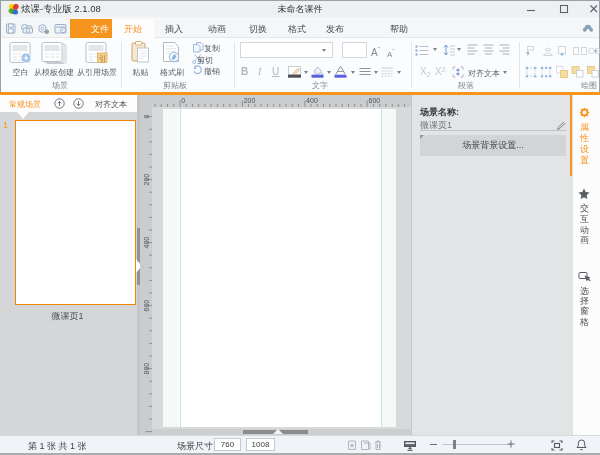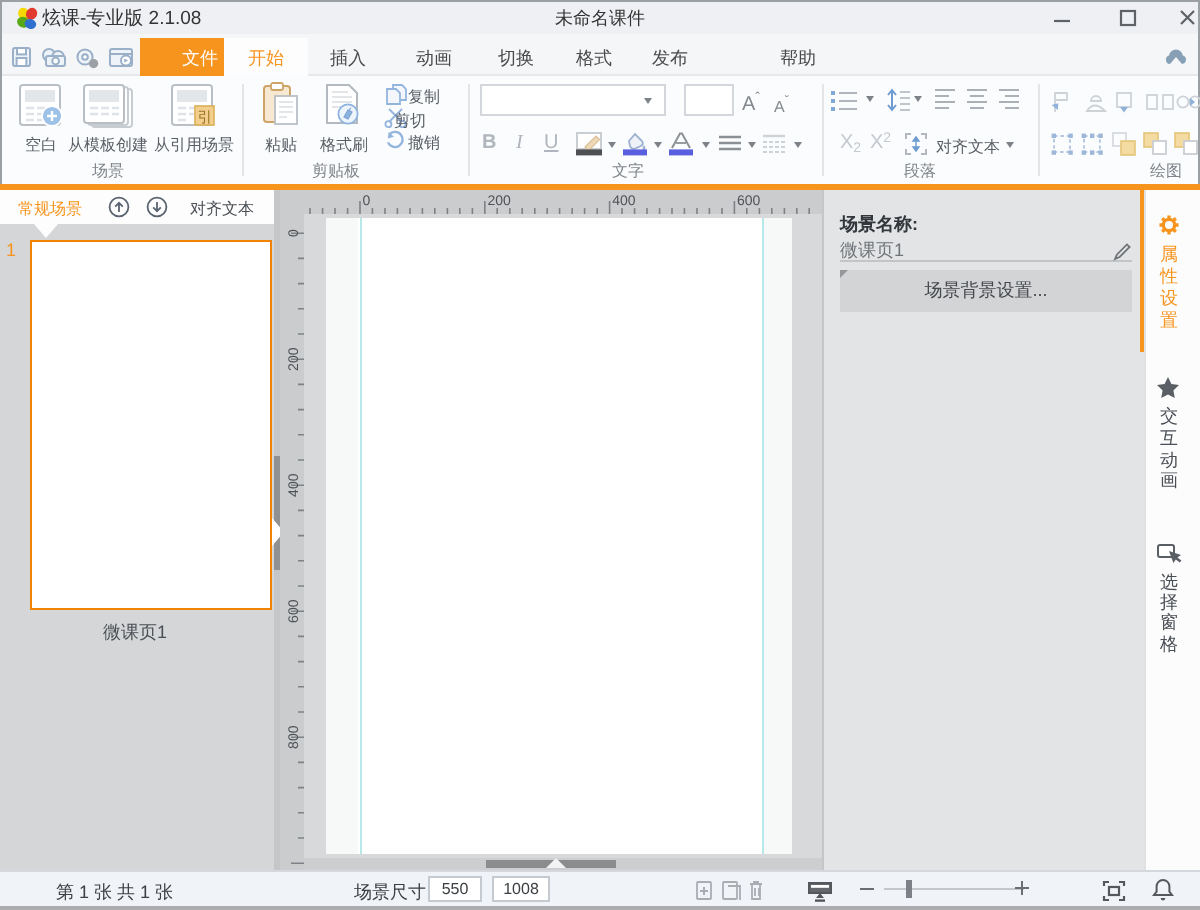--- a/index.html
+++ b/index.html
@@ -6,21 +6,21 @@
 html,body { width:600px; height:455px; overflow:hidden; }
 body { font-family:"Liberation Sans", sans-serif; position:relative; background:#eef0f3; }
 .abs { position:absolute; }
 #win { position:absolute; left:0; top:0; width:600px; height:455px; border:1px solid #9ba0a5; }
 #title-l { position:absolute; left:21px; top:3px; font-size:9.5px; color:#333; }
 #title-c { position:absolute; left:240px; top:3px; width:120px; text-align:center; font-size:9px; color:#333; }
 #menurow { position:absolute; left:1px; top:17px; width:598px; height:21px; background:#f4f6f8; border-bottom:1px solid #e6e8eb; }
 .tab { position:absolute; top:2px; height:19px; font-size:9px; color:#4a4a4a; text-align:center; line-height:20px; }
 #ribbon { position:absolute; left:1px; top:38px; width:598px; height:54px; background:#fbfcfd; }
 .gdiv { position:absolute; top:4px; height:46px; width:1px; background:#e3e5e8; }
-.glabel { position:absolute; top:42px; font-size:8px; color:#80868c; }
+.glabel { position:absolute; top:42px; font-size:8px; color:#80868c; text-align:center; }
 .blabel { position:absolute; top:29px; font-size:8px; color:#5a5f66; text-align:center; }
 .slabel { position:absolute; font-size:8px; color:#5a5f66; }
 #orangeline { position:absolute; left:0; top:92px; width:600px; height:3px; background:#f7941e; }
 #leftpanel { position:absolute; left:0; top:95px; width:137px; height:340px; background:#d5d6d7; }
 #lp-head { position:absolute; left:0; top:0; width:137px; height:17px; background:#fdfdfd; }
 #lp-notch { position:absolute; left:17px; top:17px; width:0; height:0; border-left:6px solid transparent; border-right:6px solid transparent; border-top:7px solid #fdfdfd; }
 #thumb { position:absolute; left:14.5px; top:25px; width:121px; height:185px; background:#fff; border:1.5px solid #f08300; }
 #lp-scroll { position:absolute; left:137px; top:95px; width:3px; height:340px; background:#c5c6c7; }
 #lp-thumbbar { position:absolute; left:136.5px; top:228px; width:3.5px; height:57px; background:#8f9193; }
 #hruler { position:absolute; left:140px; top:95px; width:271px; height:12px; background:#cbcccd; }
@@ -341,21 +341,21 @@
 </svg>
 <div class="vtext" style="top:203px;color:#4a4f55;line-height:10.8px;">交<br>互<br>动<br>画</div>
 <svg class="abs" style="left:578px;top:271px" width="13" height="12" viewBox="0 0 13 12">
   <rect x="1" y="1.5" width="8" height="6" rx="1" fill="#fff" stroke="#5a5f66" stroke-width="1"></rect>
   <path d="M6.5 4.5 l2.2 6 1.2-1.8 2 1.6 0.8-1 -2-1.6 1.8-1.2 z" fill="#5a5f66"></path>
 </svg>
 <div class="vtext" style="top:286px;color:#4a4f55;line-height:10.2px;">选<br>择<br>窗<br>格</div>
 <div id="statusbar">
   <div class="sbtext" style="left:28px;">第 1 张 共 1 张</div>
   <div class="sbtext" style="left:177px;">场景尺寸</div>
-  <div class="abs" style="left:214px;top:2px;width:27px;height:13px;background:#fff;border:1px solid #c5cad0;font-size:8px;color:#3c4043;text-align:center;line-height:12px;">550</div>
+  <div class="abs" style="left:214px;top:2px;width:27px;height:13px;background:#fff;border:1px solid #c5cad0;font-size:8px;color:#3c4043;text-align:center;line-height:12px;">760</div>
   <div class="abs" style="left:246px;top:2px;width:29px;height:13px;background:#fff;border:1px solid #c5cad0;font-size:8px;color:#3c4043;text-align:center;line-height:12px;">1008</div>
   <svg class="abs" style="left:348px;top:4px" width="36" height="11" viewBox="0 0 36 11">
     <g stroke="#a9adb2" fill="none" stroke-width="0.9">
       <rect x="0.5" y="1" width="7" height="8.5" rx="0.5"></rect>
       <path d="M4 3.5 v4 M2 5.5 h4" stroke-width="1"></path>
       <rect x="13.5" y="1" width="7" height="8.5" rx="0.5"></rect>
       <path d="M16 3 h6 v7"></path>
       <path d="M27 2 h6 M28 2 v7.5 h4 v-7.5 M29.5 4 v4 M31.5 4 v4 M29 2 v-1 h2 v1"></path>
     </g>
   </svg>

